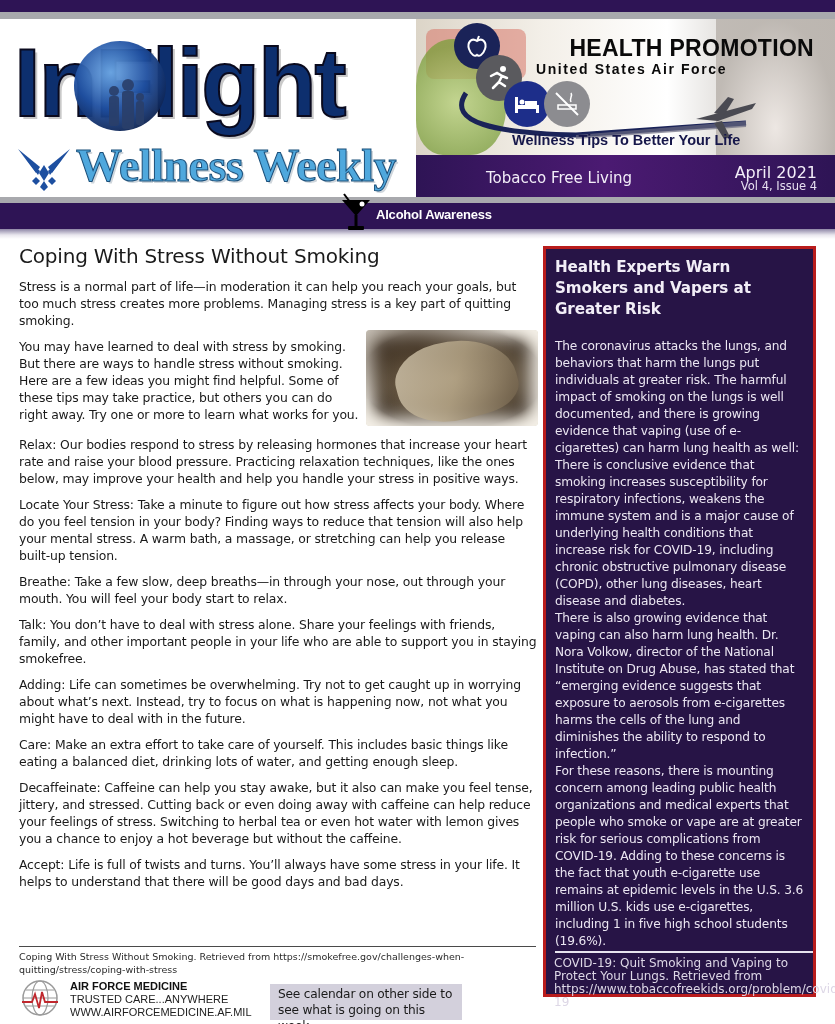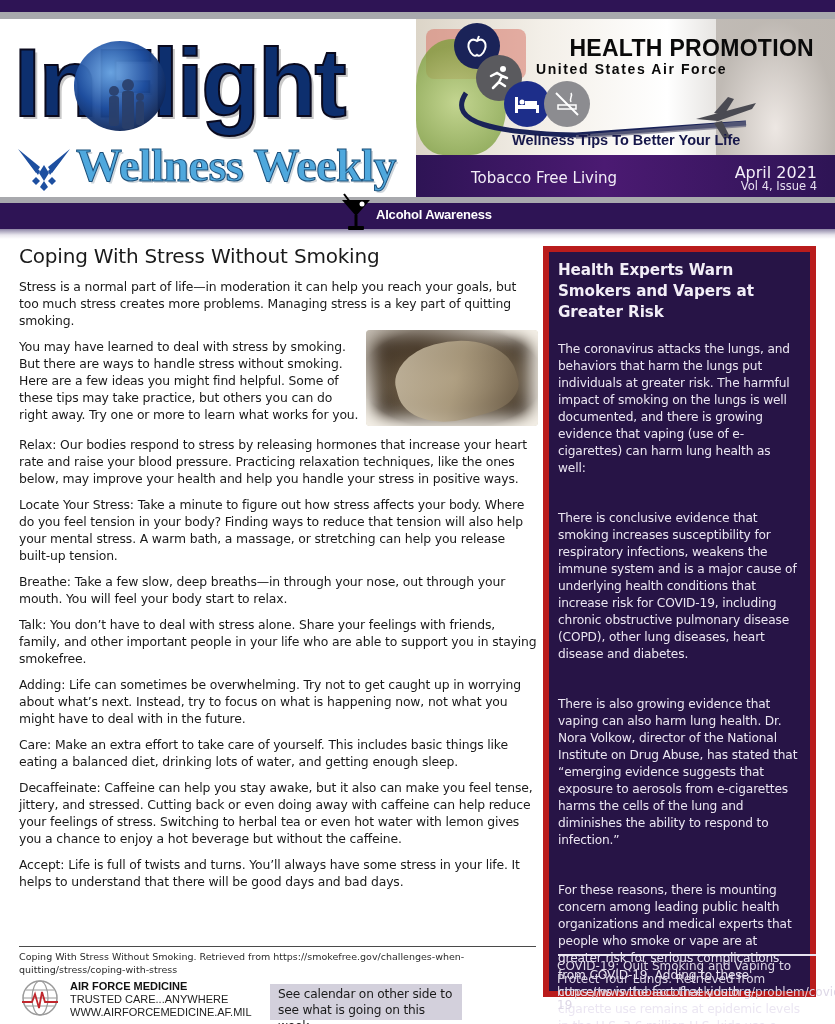--- a/index.html
+++ b/index.html
@@ -40,21 +40,21 @@
   .c-apple { left: 38px; top: 4px; width: 46px; height: 46px; background: #1a2358; }
   .c-run { left: 60px; top: 36px; width: 46px; height: 46px; background: #5a5a5e; }
   .c-bed { left: 88px; top: 62px; width: 46px; height: 46px; background: #1d2e8a; }
   .c-smoke { left: 128px; top: 62px; width: 46px; height: 46px; background: #8c8c90; }
   .swoosh { position: absolute; left: 40px; top: 64px; width: 300px; height: 60px; }
   .tagline { position: absolute; left: 74px; top: 113px; font-family: "Liberation Sans", sans-serif; font-weight: bold;
     font-size: 14.5px; color: #16174a; margin-left: 22px; }
 
   .issue-bar { position: absolute; left: 416px; top: 155px; width: 419px; height: 42px;
     background: linear-gradient(90deg, #2e1455 0%, #4b1a72 45%, #2e1455 100%); color: #fff; }
-  .issue-theme { position: absolute; left: 55px; top: 14px; font-size: 15px; color: #f3eef8; text-align: right; }
+  .issue-theme { position: absolute; left: 70px; top: 14px; font-size: 15px; color: #f3eef8; text-align: right; }
   .issue-date { position: absolute; right: 18px; top: 8px; font-size: 16px; font-weight: normal; color: #f3eef8; text-align: right; margin-left: 20px; }
   .issue-vol { position: absolute; right: 18px; top: 24px; font-size: 11.5px; color: #e6def0; text-align: right; }
 
   .mid-gray { position: absolute; left: 0; top: 197px; width: 835px; height: 6px; background: #a8a9ad; }
   .banner { position: absolute; left: 0; top: 203px; width: 835px; height: 26px; background: #2e1455; }
   .banner-fade { position: absolute; left: 0; top: 229px; width: 835px; height: 10px;
     background: linear-gradient(180deg, #8e86a6 0%, #e9e7ee 60%, #ffffff 100%); }
   .banner-label { position: absolute; left: 376px; top: 207px; font-family: "Liberation Sans", sans-serif; font-weight: bold;
     font-size: 13px; color: #ffffff; letter-spacing: -0.2px; }
   .martini { position: absolute; left: 338px; top: 192px; width: 36px; height: 40px; }
@@ -79,23 +79,23 @@
 
   .afm-logo { position: absolute; left: 20px; top: 978px; width: 40px; height: 40px; }
   .afm-block { position: absolute; left: 70px; top: 980px; font-family: "Liberation Sans", sans-serif; line-height: 13px; }
   .afm-title { font-size: 11px; font-weight: bold; color: #111; }
   .afm-line { font-size: 11px; color: #222; }
   .calendar-note { position: absolute; left: 270px; top: 984px; width: 192px; height: 36px; background: #d3d0dc;
     font-size: 12.2px; line-height: 16px; color: #1a1a1a; padding: 2px 8px; letter-spacing: -0.2px; }
 
   
   .sidebar { position: absolute; left: 543px; top: 246px; width: 273px; height: 751px; background: #271446;
-    border: 6px solid #b91c1c; color: #f0ecf5; padding: 8px 9px 0 9px; }
+    border: 3px solid #b91c1c; color: #f0ecf5; padding: 8px 9px 0 9px; }
   .sb-title { font-size: 15.2px; line-height: 21px; color: #f2eef7; letter-spacing: -0.1px; }
-  .sb-para { font-size: 12.2px; line-height: 17px; color: #ebe6f2; margin-top: 33px; letter-spacing: -0.15px; }
+  .sb-para { font-size: 12.2px; line-height: 17px; color: #ebe6f2; margin-top: 0; letter-spacing: -0.15px; }
   .sb-para.first { margin-top: 18px; }
   .sb-rule { position: absolute; left: 9px; top: 702px; width: 258px; height: 2px; background: #e8e4ef; }
   .sb-ref { position: absolute; left: 8px; top: 708px; width: 255px; font-size: 12px; line-height: 13px; color: #ddd7e6; }
 </style>
 </head>
 <body>
 
 <div class="top-bar"></div>
 <div class="top-gray"></div>
 

